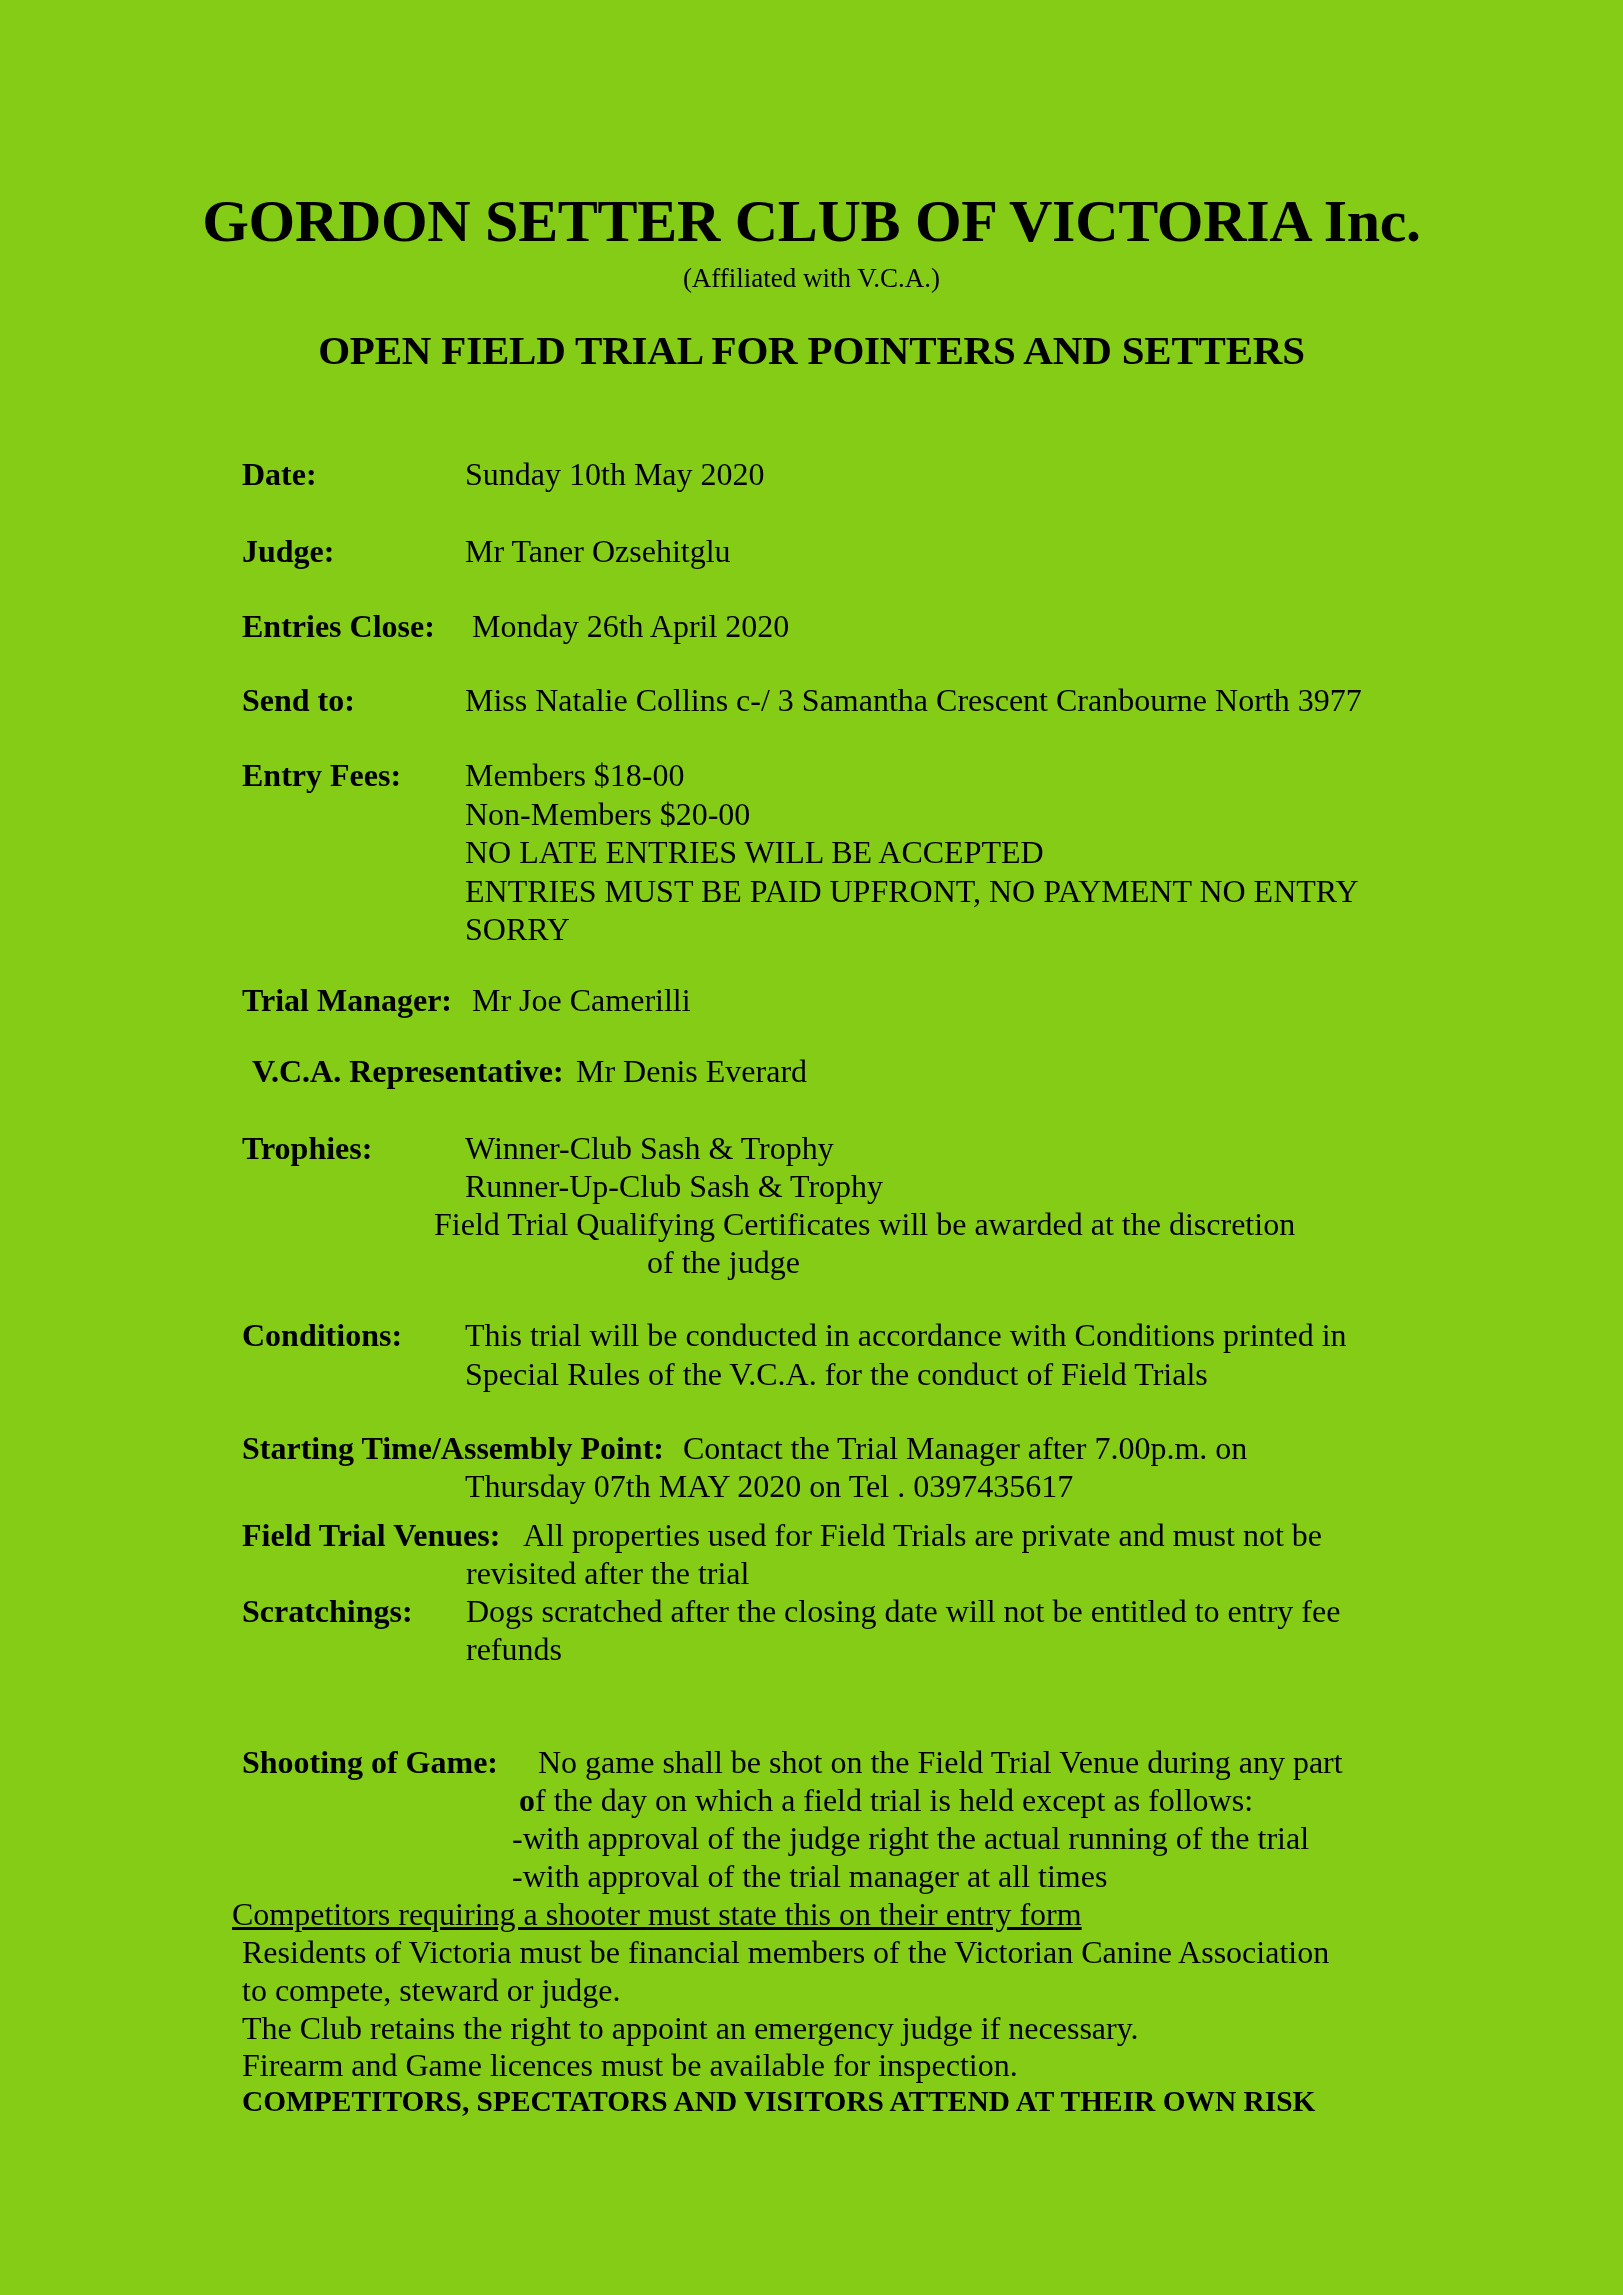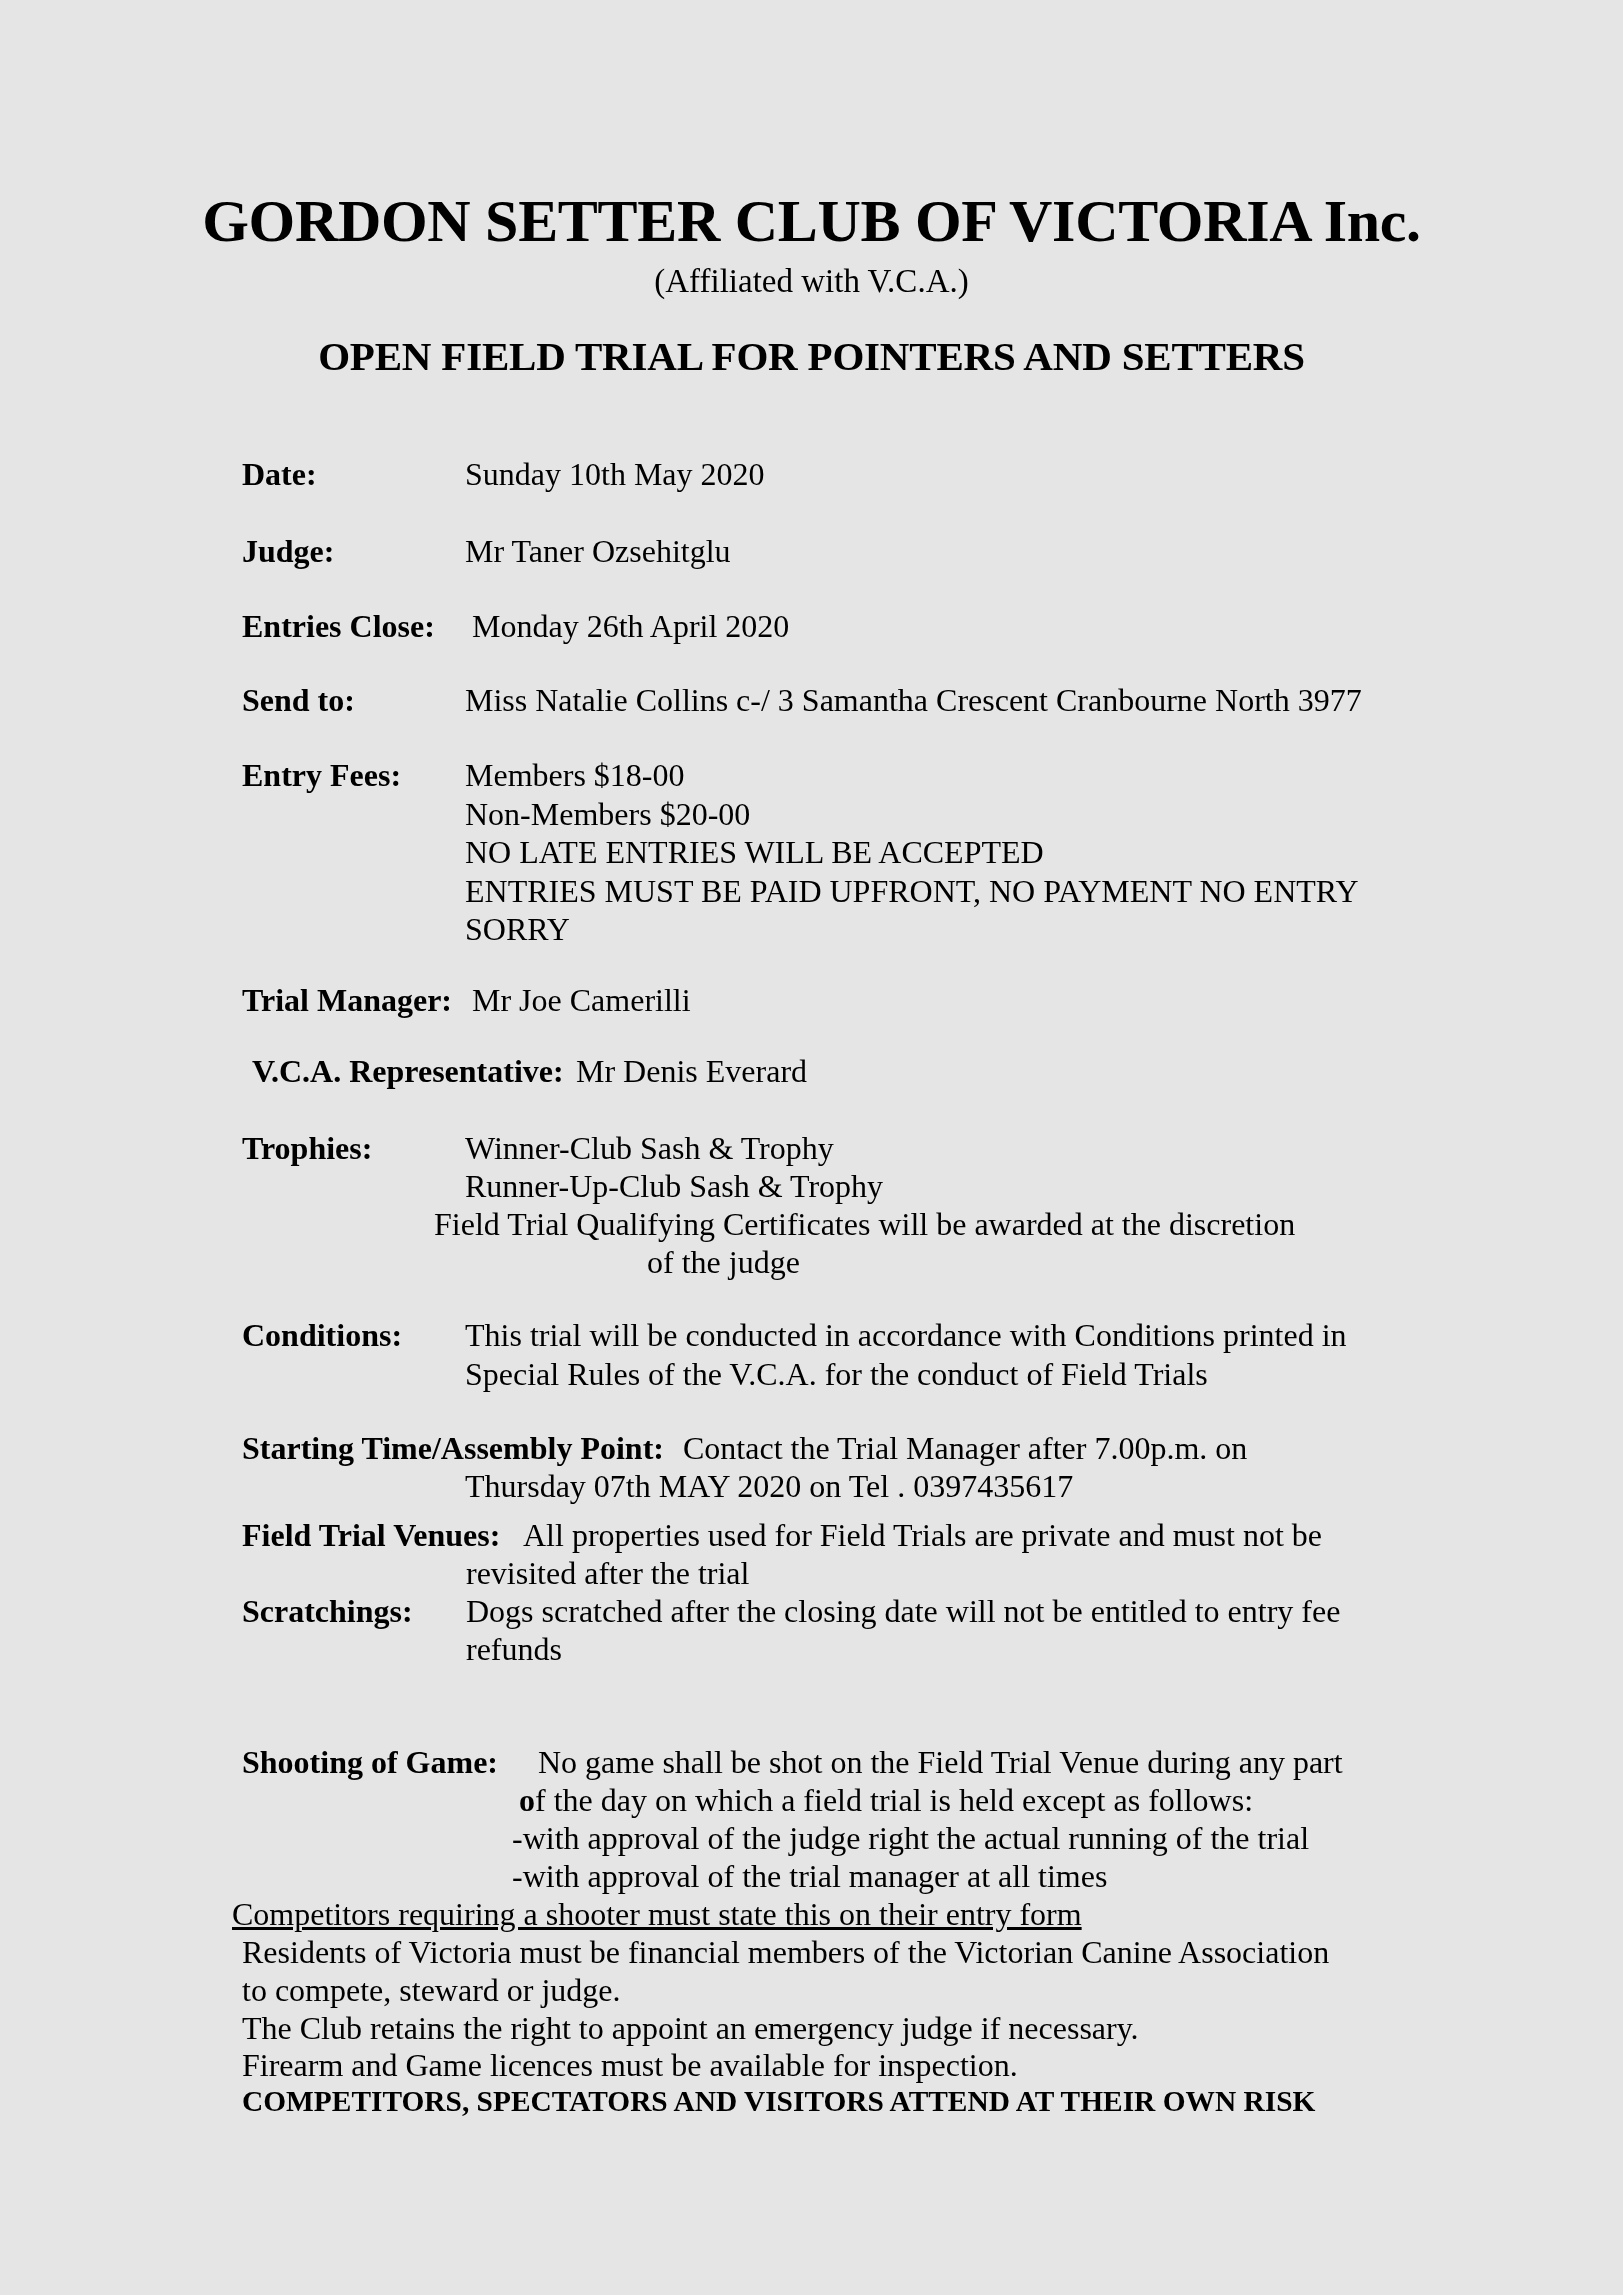--- a/index.html
+++ b/index.html
@@ -12,41 +12,41 @@
     width: 1623px;
     height: 2295px;
     font-family: "Liberation Serif", "DejaVu Serif", serif;
     color: #000000;
     -webkit-font-smoothing: antialiased;
   }
   #page {
     position: relative;
     width: 1623px;
     height: 2295px;
-    background: #e5e5e5;
+    background: #84cc16;
     overflow: hidden;
   }
   
   .header {
     position: absolute;
     left: 0;
     top: 0;
     width: 1623px;
     text-align: center;
   }
   .club-title {
     font-size: 60px;
     font-weight: bold;
     letter-spacing: -0.3px;
     line-height: 1.0;
     margin-top: 191px;
     white-space: nowrap;
   }
   .affiliation {
-    font-size: 33px;
+    font-size: 27px;
     font-weight: normal;
     line-height: 1.0;
     margin-top: 14.4px;
   }
   .trial-title {
     font-size: 41px;
     font-weight: bold;
     line-height: 1.0;
     margin-top: 38px;
     letter-spacing: -0.2px;

